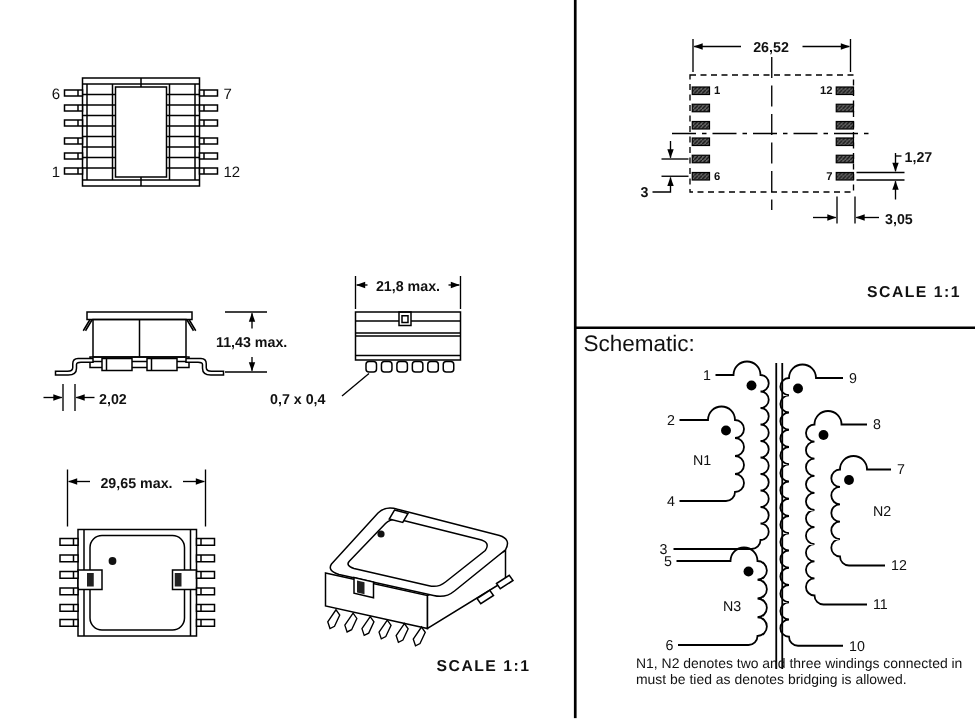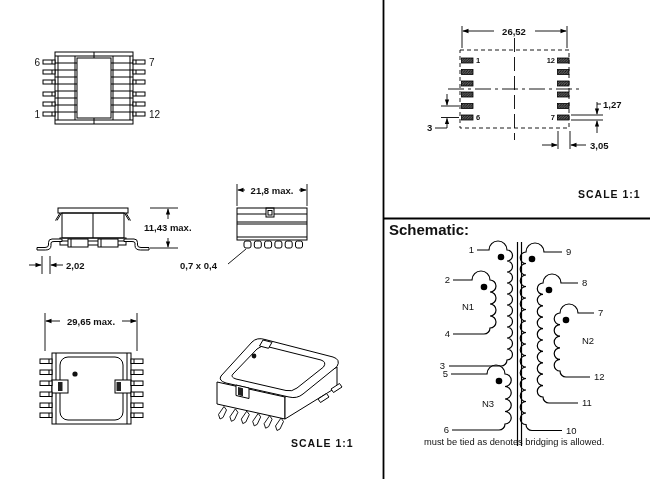--- a/index.html
+++ b/index.html
@@ -6,21 +6,21 @@
   #page{position:relative;width:650px;height:479px;background:#ffffff;overflow:hidden;
         font-family:"Liberation Sans",sans-serif;color:#111;}
   svg{position:absolute;left:0;top:0;}
   svg text{font-family:"Liberation Sans",sans-serif;fill:#111;}
   .dim{font-size:9.5px;font-weight:700;}
   .scale{font-size:10.5px;font-weight:700;letter-spacing:1px;}
   .pinlbl{font-size:10px;}
   .padnum{font-size:7.5px;font-weight:700;}
   .schpin{font-size:9.5px;}
   .wlabel{font-size:9.5px;}
-  .heading{position:absolute;left:389px;top:221px;font-size:15px;font-weight:700;}
+  .heading{position:absolute;left:389px;top:221px;font-size:15px;font-weight:400;}
   .note{position:absolute;left:424px;top:437px;font-size:9.3px;line-height:10.8px;width:225px;}
 </style>
 </head>
 <body>
 
 <div id="page">
 
 <svg width="650" height="479" viewBox="0 0 650 479">
   <defs>
     <pattern id="hatch" width="2.6" height="2.6" patternUnits="userSpaceOnUse">
@@ -318,16 +318,17 @@
       <text class="wlabel" x="468" y="310" text-anchor="middle">N1</text>
       <text class="wlabel" x="588" y="344" text-anchor="middle">N2</text>
       <text class="wlabel" x="488" y="407" text-anchor="middle">N3</text>
     </g>
   </g>
 </svg>
 
 <div class="heading">Schematic:</div>
 
 <div class="note">
+  <div>N1, N2 denotes two and three windings connected in</div>
   <div>must be tied as denotes bridging is allowed.</div>
 </div>
 
 </div>
 
 </body></html>

